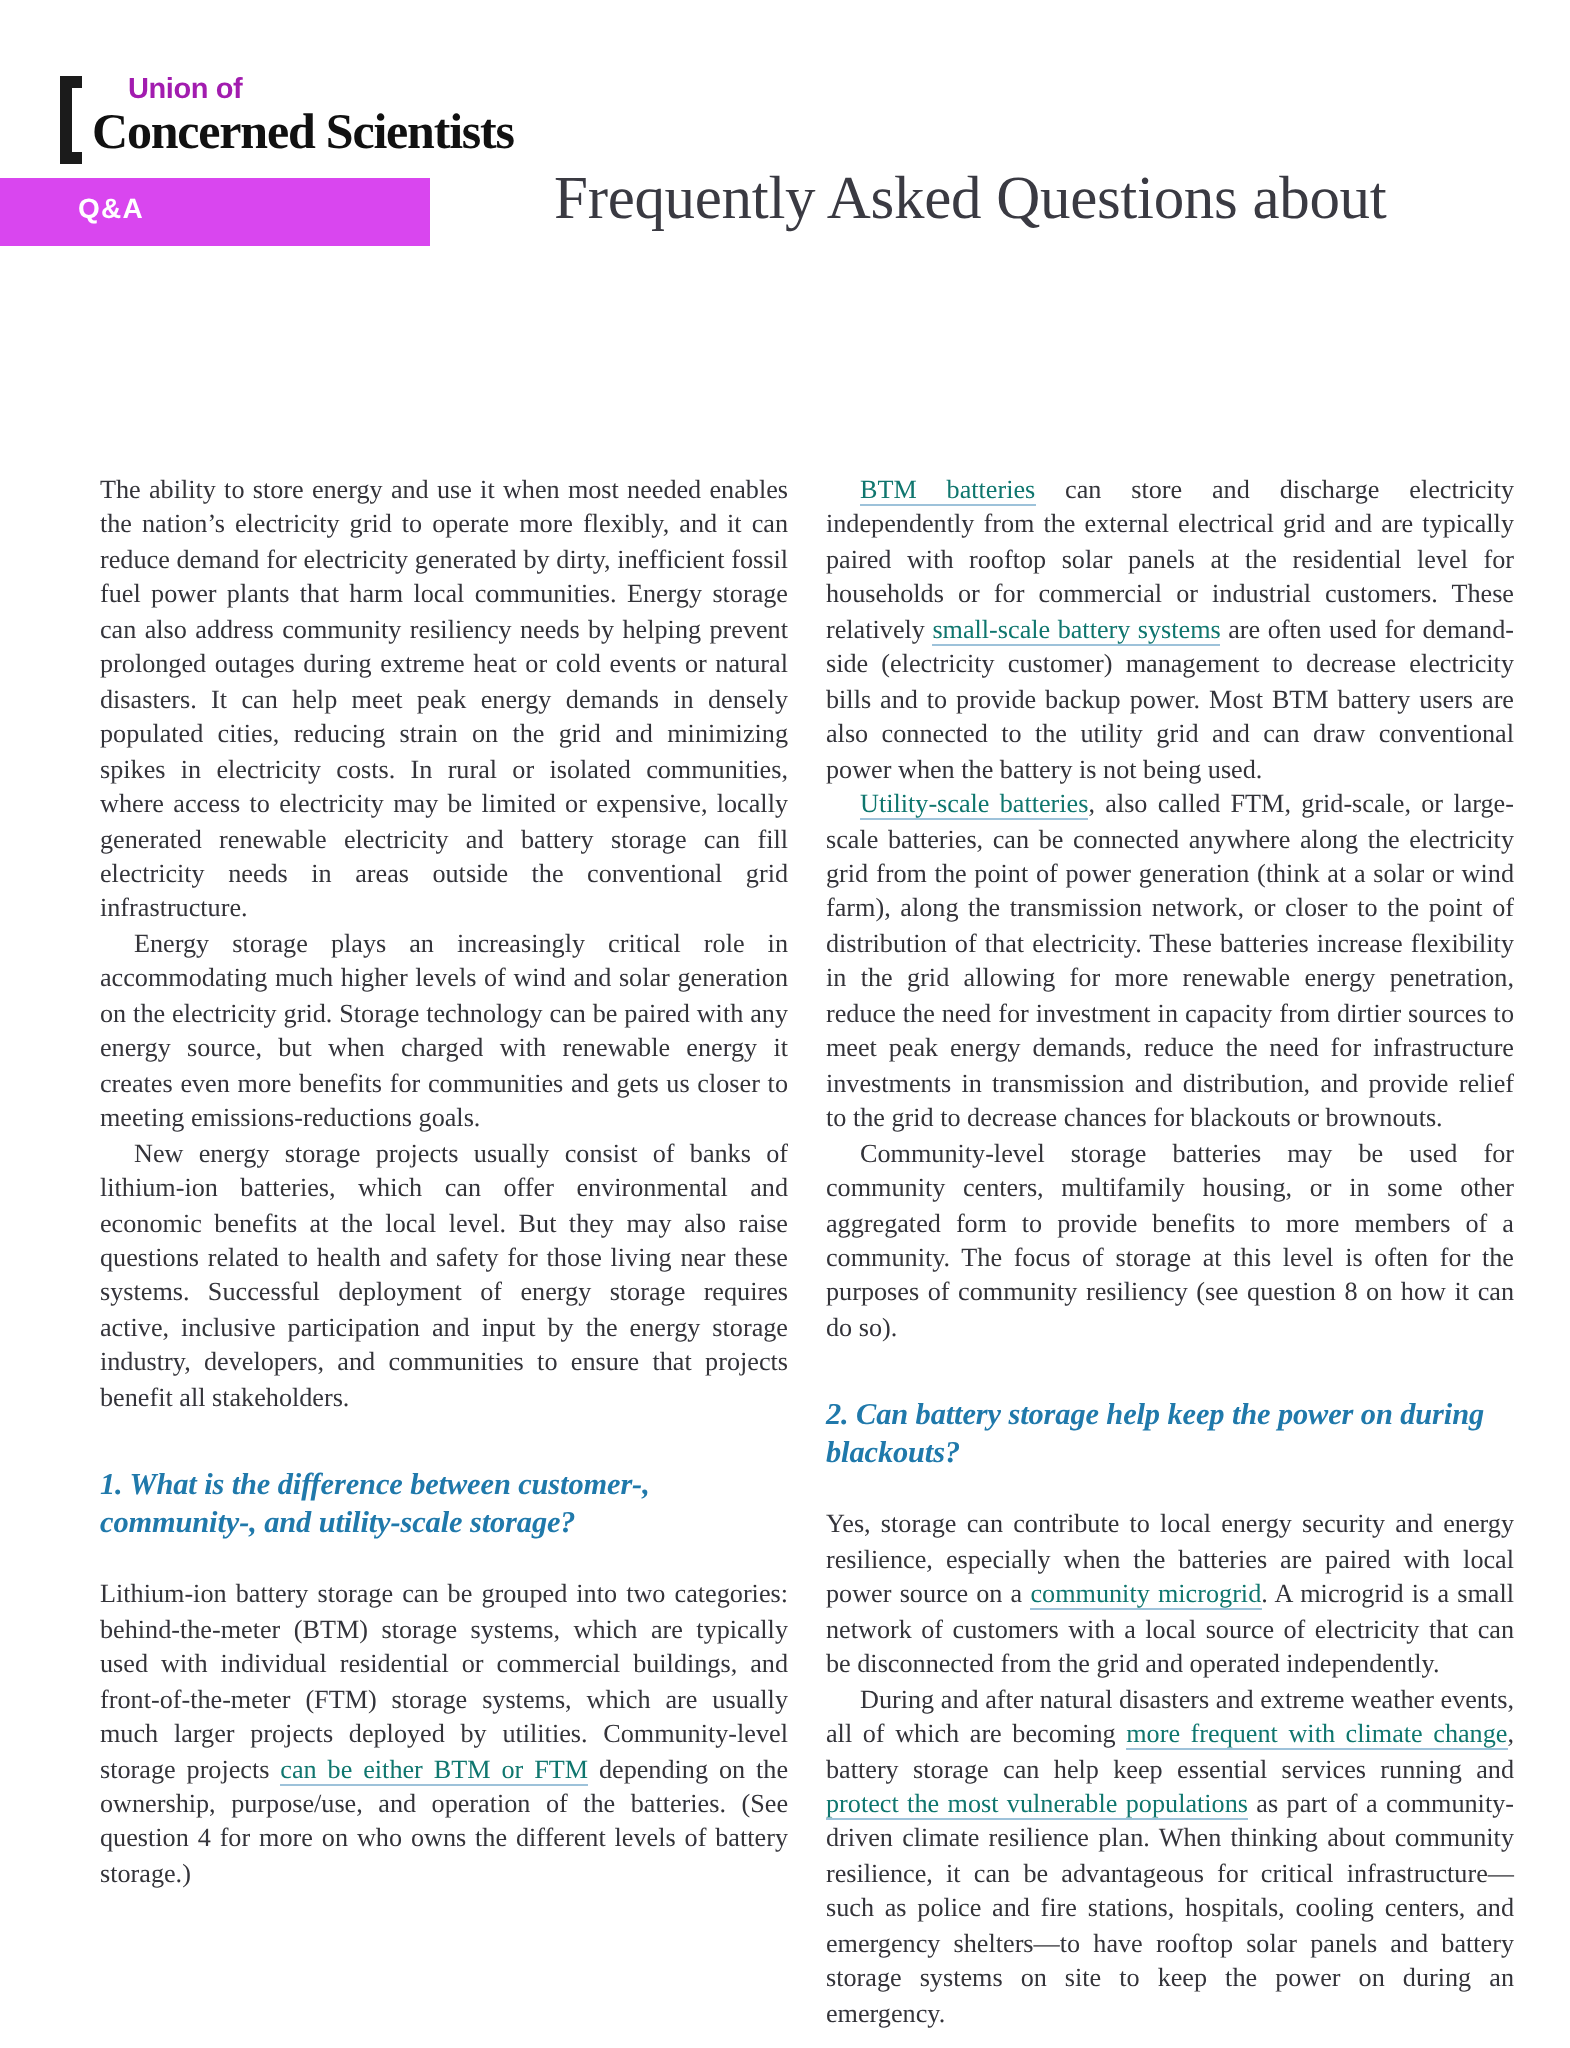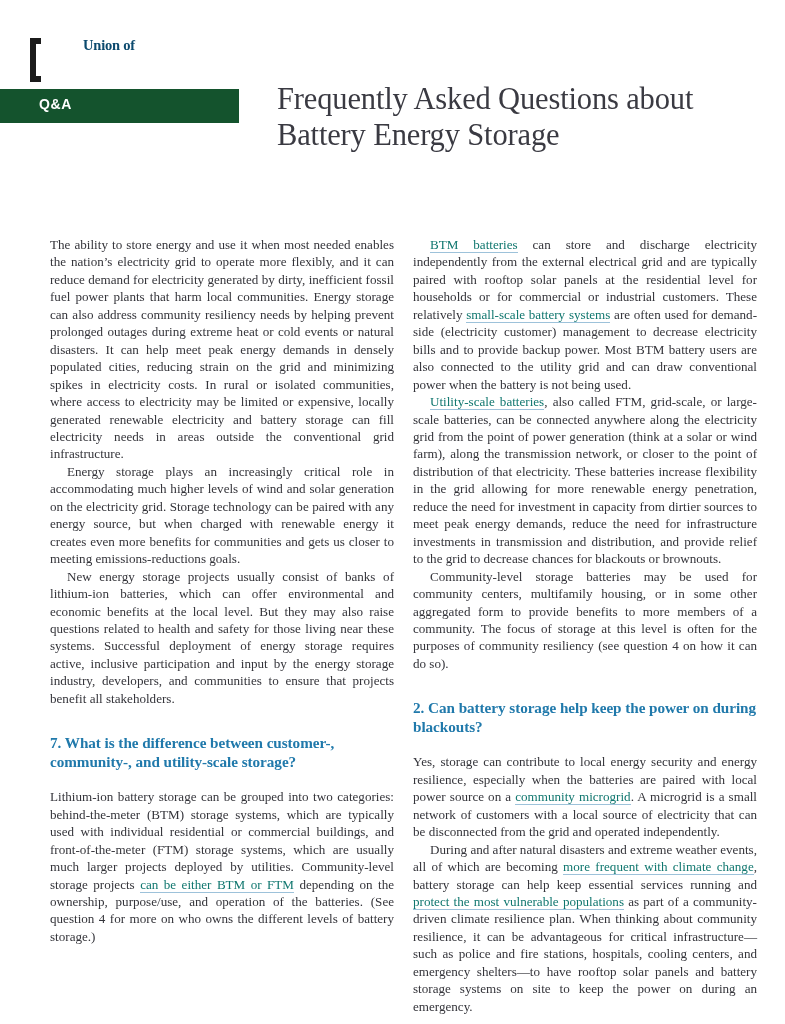--- a/index.html
+++ b/index.html
@@ -47,44 +47,44 @@
     box-sizing: border-box;
     margin-right: 5px;
     margin-top: 0px;
   }
   .logo-words {
     display: flex;
     flex-direction: column;
     line-height: 1;
   }
   .logo-line1 {
-    font-family: Liberation Serif, serif;
+    font-family: Liberation Sans, sans-serif;
     font-weight: 700;
     font-size: 14.5px;
     letter-spacing: -0.2px;
-    color: #0c4a6e;
-    margin-left: 37px;
+    color: #a21caf;
+    margin-left: 18px;
     margin-bottom: 1px;
   }
   .logo-line2 {
     font-family: "Liberation Serif", "DejaVu Serif", serif;
     font-weight: 700;
     font-size: 25px;
     letter-spacing: -0.6px;
     color: #111111;
     white-space: nowrap;
   }
 
   .qa-bar {
     position: absolute;
     left: 0;
     top: 89px;
-    width: 239px;
+    width: 215px;
     height: 34px;
-    background: #14532d;
+    background: #d946ef;
   }
   .qa-label {
     position: absolute;
     left: 39px;
     top: 7px;
     font-family: "Liberation Sans", "DejaVu Sans", sans-serif;
     font-weight: 700;
     font-size: 14px;
     letter-spacing: 0.6px;
     color: #ffffff;
@@ -134,20 +134,21 @@
   p.body.noindent { text-indent: 0; }
 
   h2.qhead {
     margin: 0;
     font-family: "Liberation Serif", "DejaVu Serif", serif;
     font-weight: 700;
     font-size: 15.2px;
     line-height: 19px;
     color: #2079ab;
     letter-spacing: -0.05px;
+    font-style: italic;
   }
   .sp-before-head { height: 26px; }
   .sp-after-head  { height: 17px; }
 
   a.doclink,
   span.doclink {
     color: #0f766e;
     text-decoration: none;
     border-bottom: 1.5px solid #9dc2da;
     padding-bottom: 0px;
@@ -158,60 +159,60 @@
 <body>
 
 <div class="page">
 
   <div class="masthead">
 
     <div class="logo-block">
       <div class="logo-bracket"></div>
       <div class="logo-words">
         <span class="logo-line1">Union of</span>
+        <span class="logo-line2">Concerned Scientists</span>
       </div>
     </div>
 
     <div class="qa-bar">
       <span class="qa-label">Q&amp;A</span>
     </div>
 
     <h1 class="doc-title">
       <span class="tline">Frequently Asked Questions about</span>
-      <span class="tline">Battery Energy Storage</span>
     </h1>
   </div>
 
   <div class="columns">
 
     <div class="col col-left">
 
       <p class="body noindent">The ability to store energy and use it when most needed enables the nation’s electricity grid to operate more flexibly, and it can reduce demand for electricity generated by dirty, inefficient fossil fuel power plants that harm local communities. Energy storage can also address community resiliency needs by helping prevent prolonged outages during extreme heat or cold events or natural disasters. It can help meet peak energy demands in densely populated cities, reducing strain on the grid and minimizing spikes in electricity costs. In rural or isolated communities, where access to electricity may be limited or expensive, locally generated renewable electricity and battery storage can fill electricity needs in areas outside the conventional grid infrastructure.</p>
 
       <p class="body">Energy storage plays an increasingly critical role in accommodating much higher levels of wind and solar generation on the electricity grid. Storage technology can be paired with any energy source, but when charged with renewable energy it creates even more benefits for communities and gets us closer to meeting emissions-reductions goals.</p>
 
       <p class="body">New energy storage projects usually consist of banks of lithium-ion batteries, which can offer environmental and economic benefits at the local level. But they may also raise questions related to health and safety for those living near these systems. Successful deployment of energy storage requires active, inclusive participation and input by the energy storage industry, developers, and communities to ensure that projects benefit all stakeholders.</p>
 
 
       <div class="sp-before-head"></div>
 
-      <h2 class="qhead">7. What is the difference between customer-, community-, and utility-scale storage?</h2>
+      <h2 class="qhead">1. What is the difference between customer-, community-, and utility-scale storage?</h2>
 
       <div class="sp-after-head"></div>
 
       <p class="body noindent"><span>Lithium-ion battery storage can be grouped into two categories: behind-the-meter (BTM) storage systems, which are typically used with individual residential or commercial buildings, and front-of-the-meter (FTM) storage systems, which are usually much larger projects deployed by utilities. Community-level storage projects </span><a class="doclink" href="#">can be either BTM or FTM</a><span> depending on the ownership, purpose/use, and operation of the batteries. (See question 4 for more on who owns the different levels of battery storage.)</span></p>
     </div>
 
     <div class="col col-right">
 
       <p class="body" style="text-indent:17px;"><a class="doclink" href="#">BTM batteries</a><span> can store and discharge electricity independently from the external electrical grid and are typically paired with rooftop solar panels at the residential level for households or for commercial or industrial customers. These relatively </span><a class="doclink" href="#">small-scale battery systems</a><span> are often used for demand-side (electricity customer) management to decrease electricity bills and to provide backup power. Most BTM battery users are also connected to the utility grid and can draw conventional power when the battery is not being used.</span></p>
 
       <p class="body"><a class="doclink" href="#">Utility-scale batteries</a><span>, also called FTM, grid-scale, or large-scale batteries, can be connected anywhere along the electricity grid from the point of power generation (think at a solar or wind farm), along the transmission network, or closer to the point of distribution of that electricity. These batteries increase flexibility in the grid allowing for more renewable energy penetration, reduce the need for investment in capacity from dirtier sources to meet peak energy demands, reduce the need for infrastructure investments in transmission and distribution, and provide relief to the grid to decrease chances for blackouts or brownouts.</span></p>
 
-      <p class="body">Community-level storage batteries may be used for community centers, multifamily housing, or in some other aggregated form to provide benefits to more members of a community. The focus of storage at this level is often for the purposes of community resiliency (see question 4 on how it can do so).</p>
+      <p class="body">Community-level storage batteries may be used for community centers, multifamily housing, or in some other aggregated form to provide benefits to more members of a community. The focus of storage at this level is often for the purposes of community resiliency (see question 8 on how it can do so).</p>
 
       <div class="sp-before-head"></div>
 
       <h2 class="qhead">2. Can battery storage help keep the power on during blackouts?</h2>
 
       <div class="sp-after-head"></div>
 
       <p class="body noindent"><span>Yes, storage can contribute to local energy security and energy resilience, especially when the batteries are paired with local power source on a </span><a class="doclink" href="#">community microgrid</a><span>. A microgrid is a small network of customers with a local source of electricity that can be disconnected from the grid and operated independently.</span></p>
 
       <p class="body"><span>During and after natural disasters and extreme weather events, all of which are becoming </span><a class="doclink" href="#">more frequent with climate change</a><span>, battery storage can help keep essential services running and </span><a class="doclink" href="#">protect the most vulnerable populations</a><span> as part of a community-driven climate resilience plan. When thinking about community resilience, it can be advantageous for critical infrastructure—such as police and fire stations, hospitals, cooling centers, and emergency shelters—to have rooftop solar panels and battery storage systems on site to keep the power on during an emergency.</span></p>

